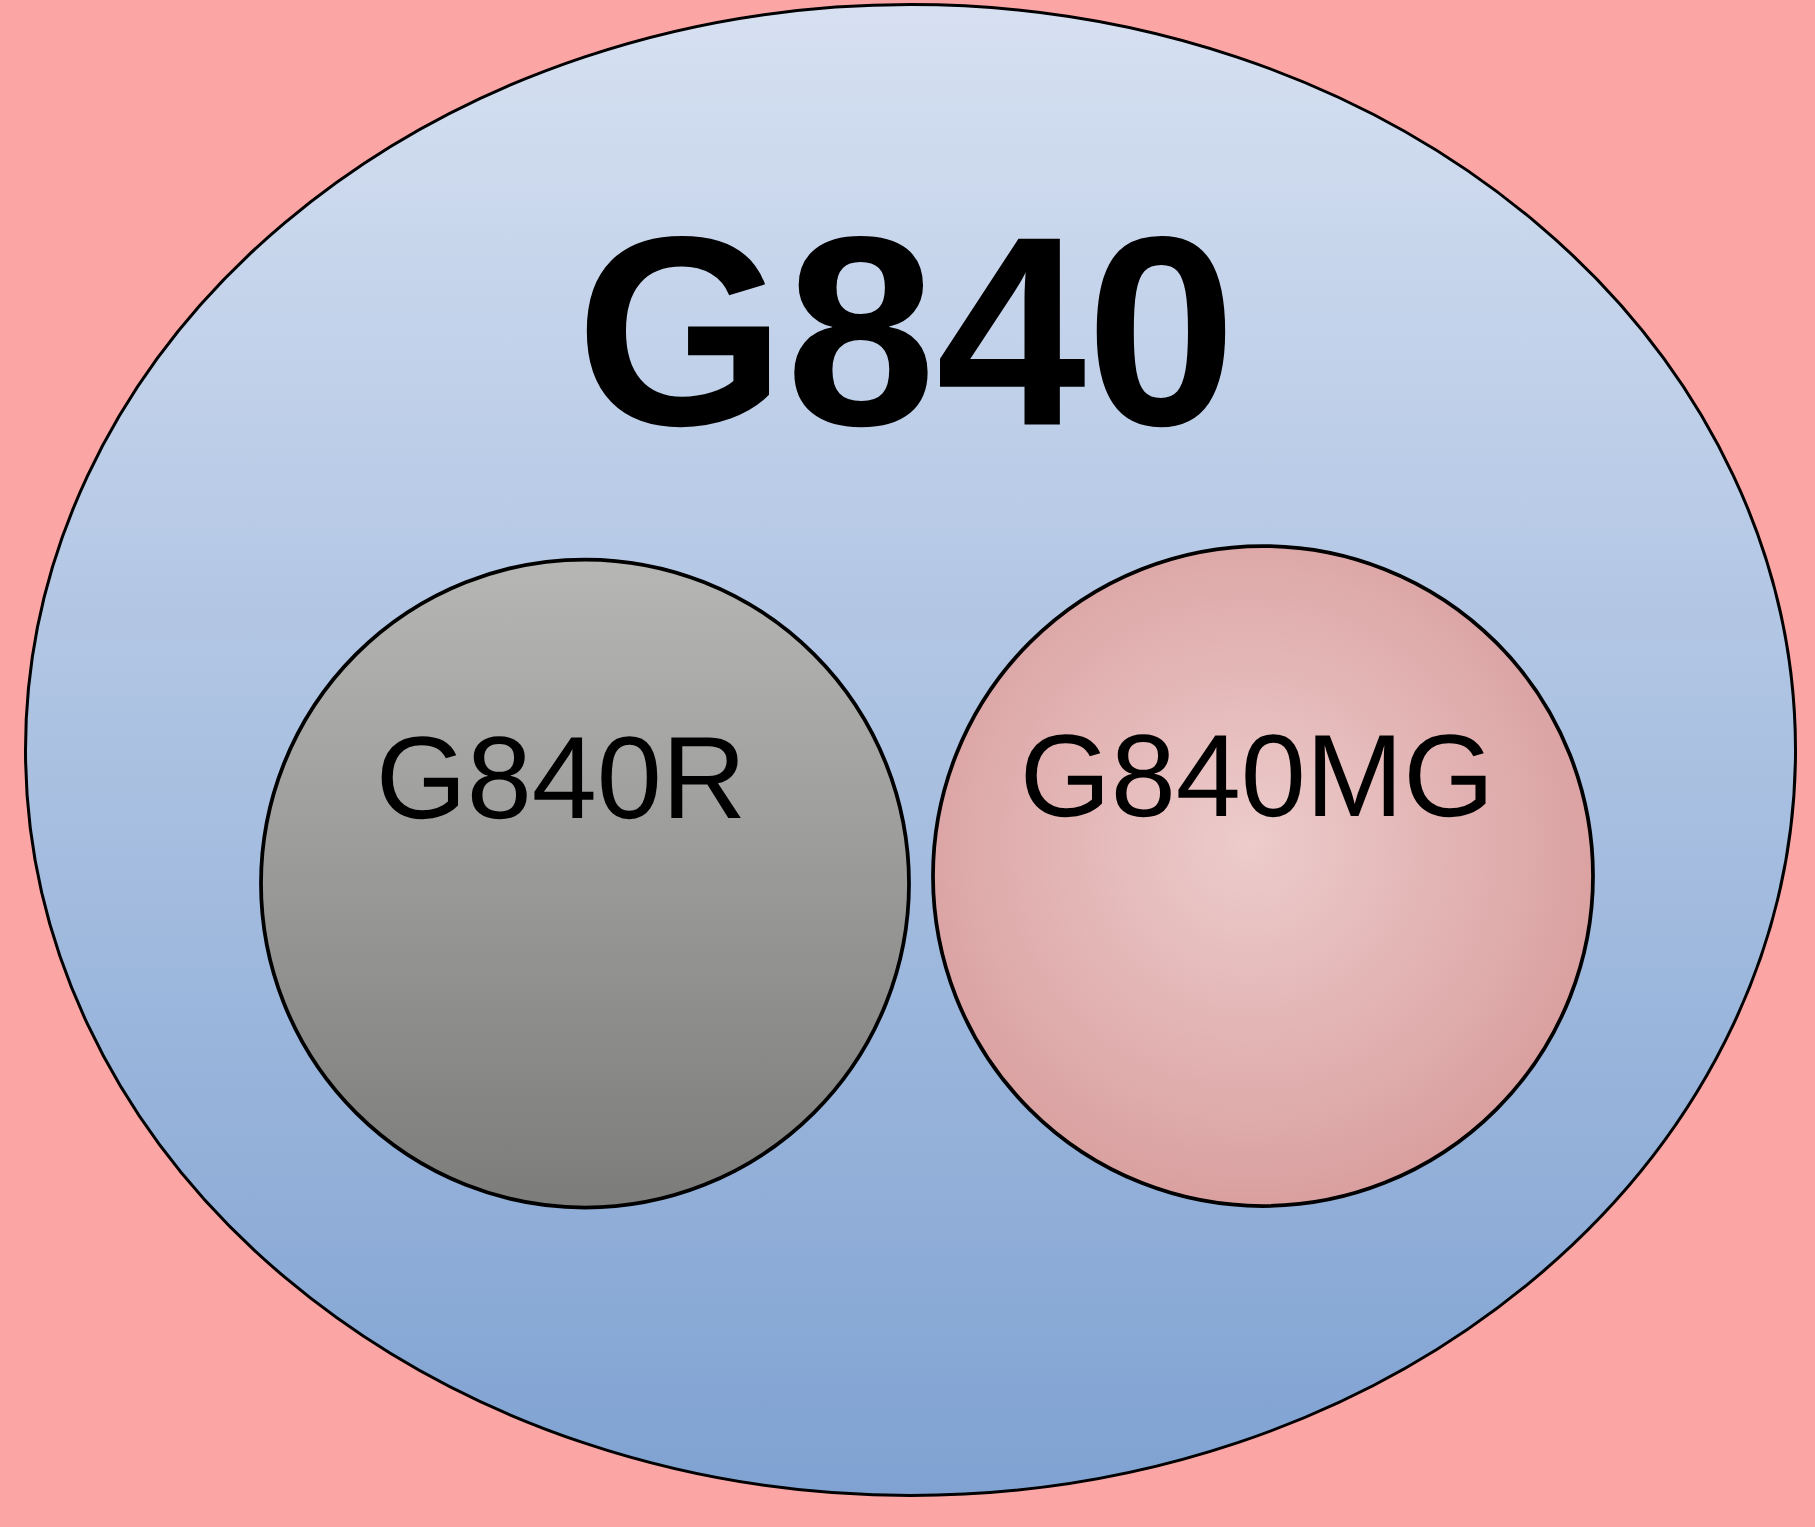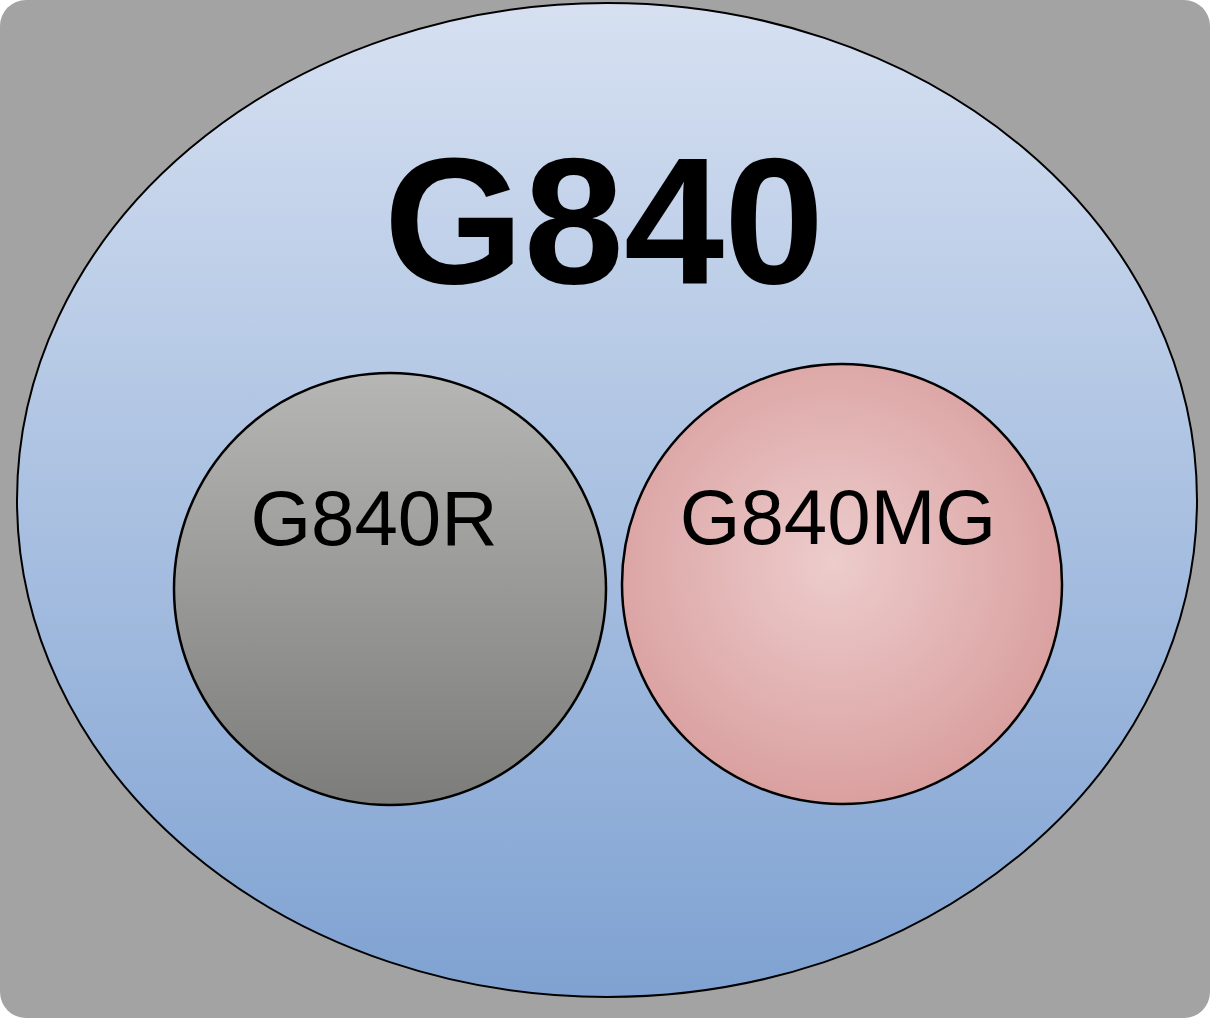--- a/index.html
+++ b/index.html
@@ -7,22 +7,21 @@
     padding: 0;
     background: #ffffff;
     width: 1210px;
     height: 1018px;
     overflow: hidden;
   }
   .canvas {
     position: relative;
     width: 1210px;
     height: 1018px;
-    background: #a3a3a3;
-    border-radius: 26px;
+    background: #fca5a5;
   }
   svg {
     display: block;
     width: 1210px;
     height: 1018px;
   }
   .outer-label {
     font-family: "Liberation Sans", sans-serif;
     font-weight: bold;
     font-size: 180px;

